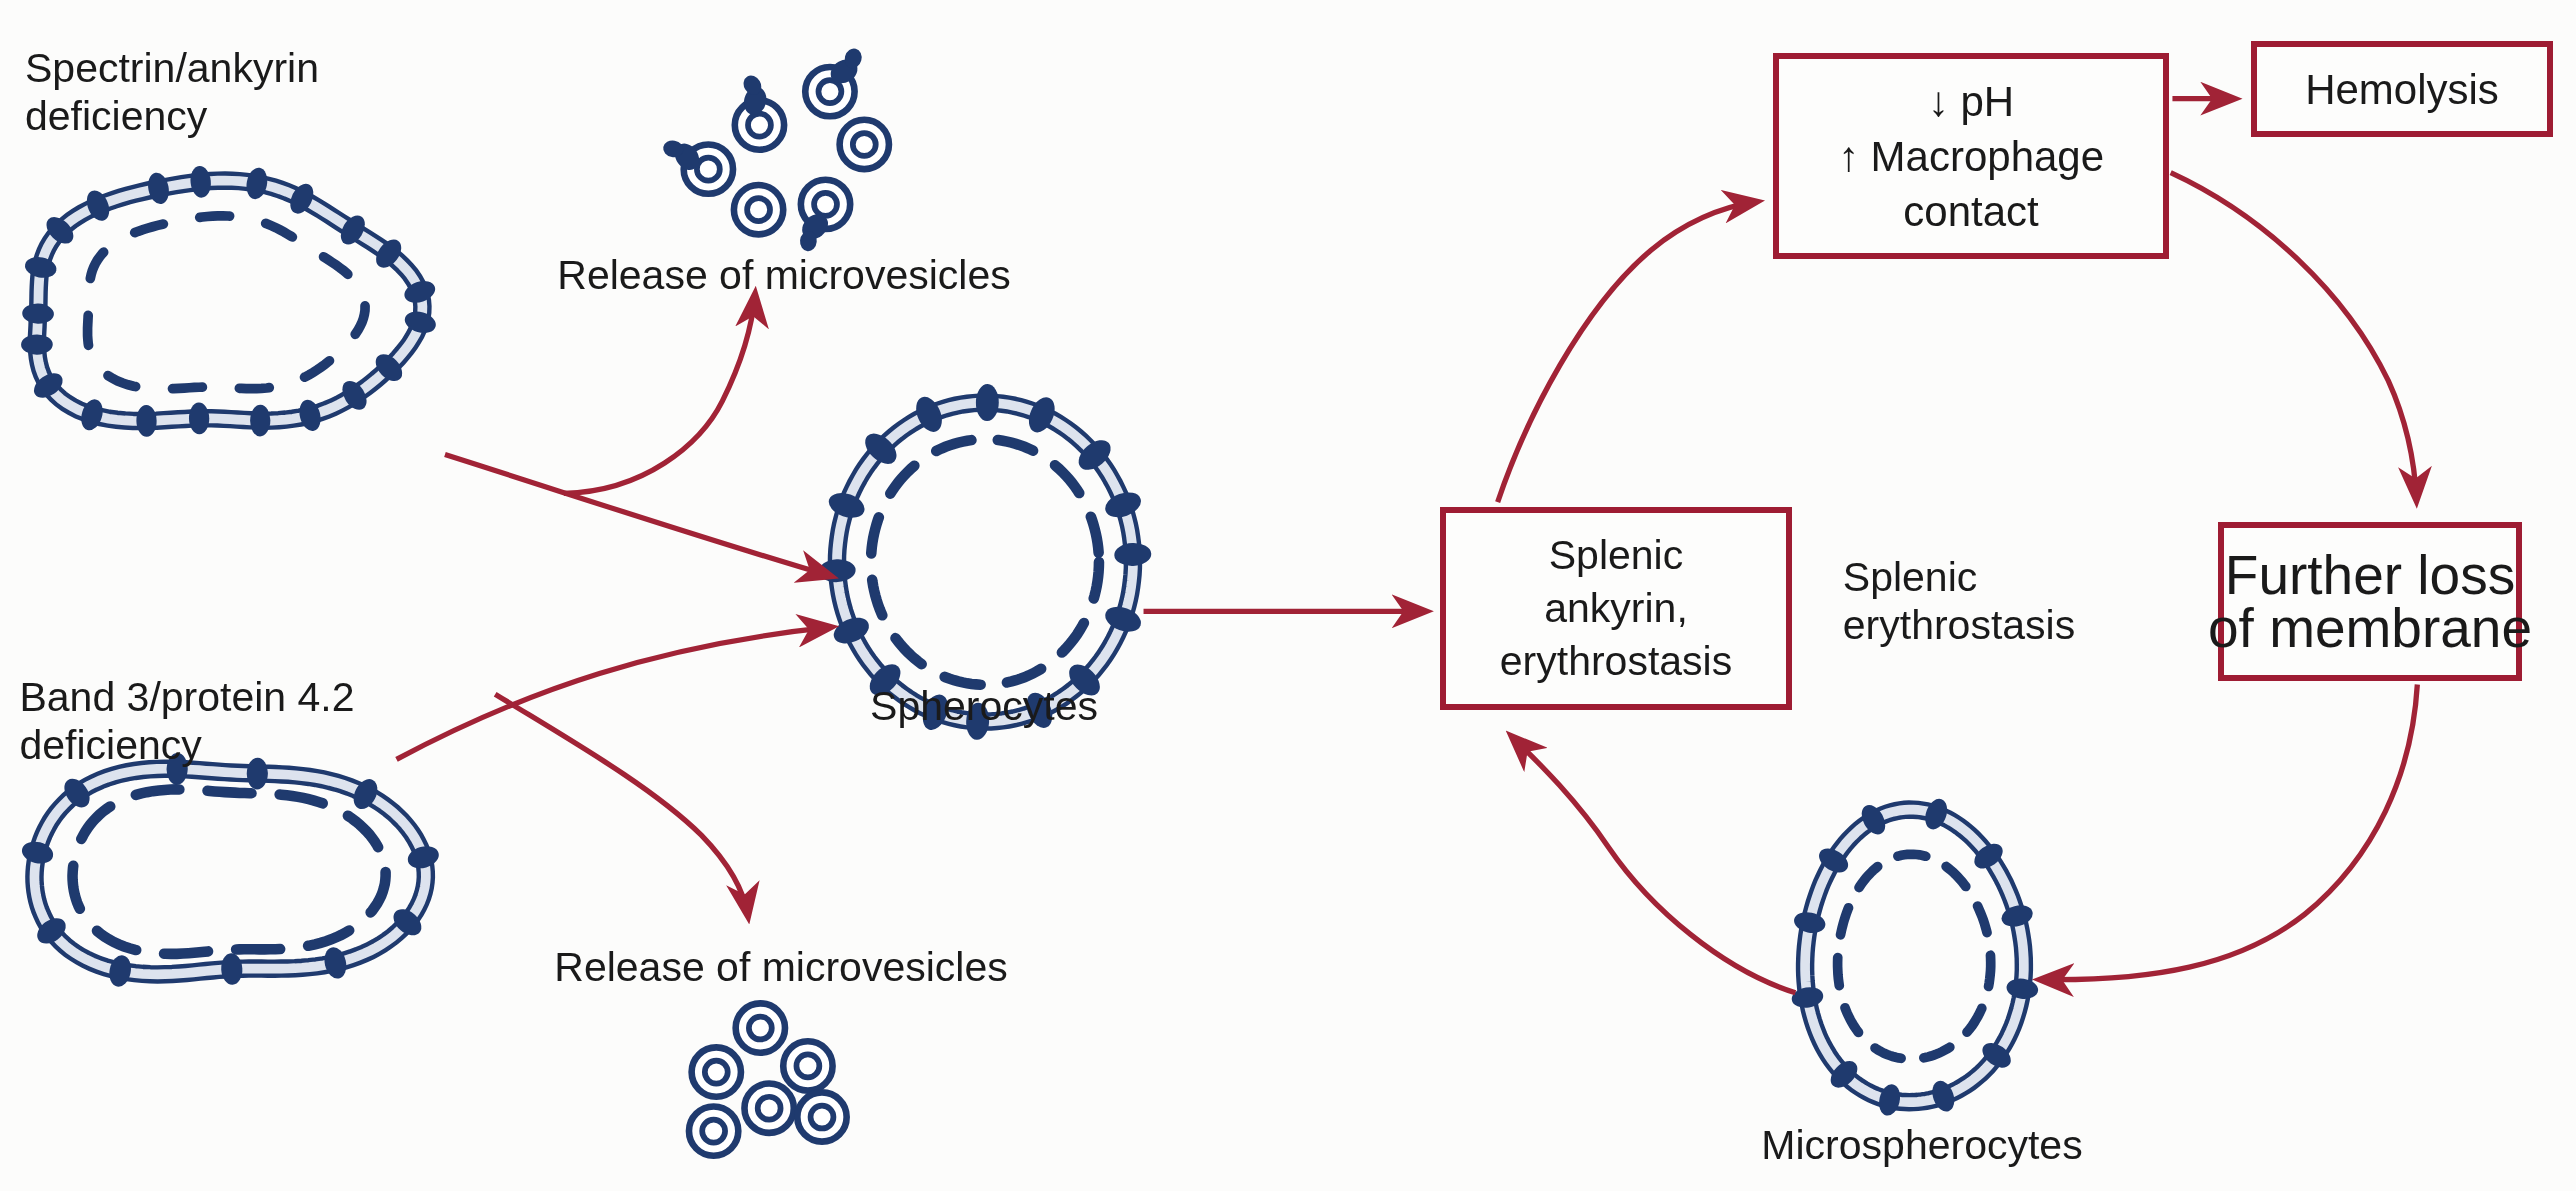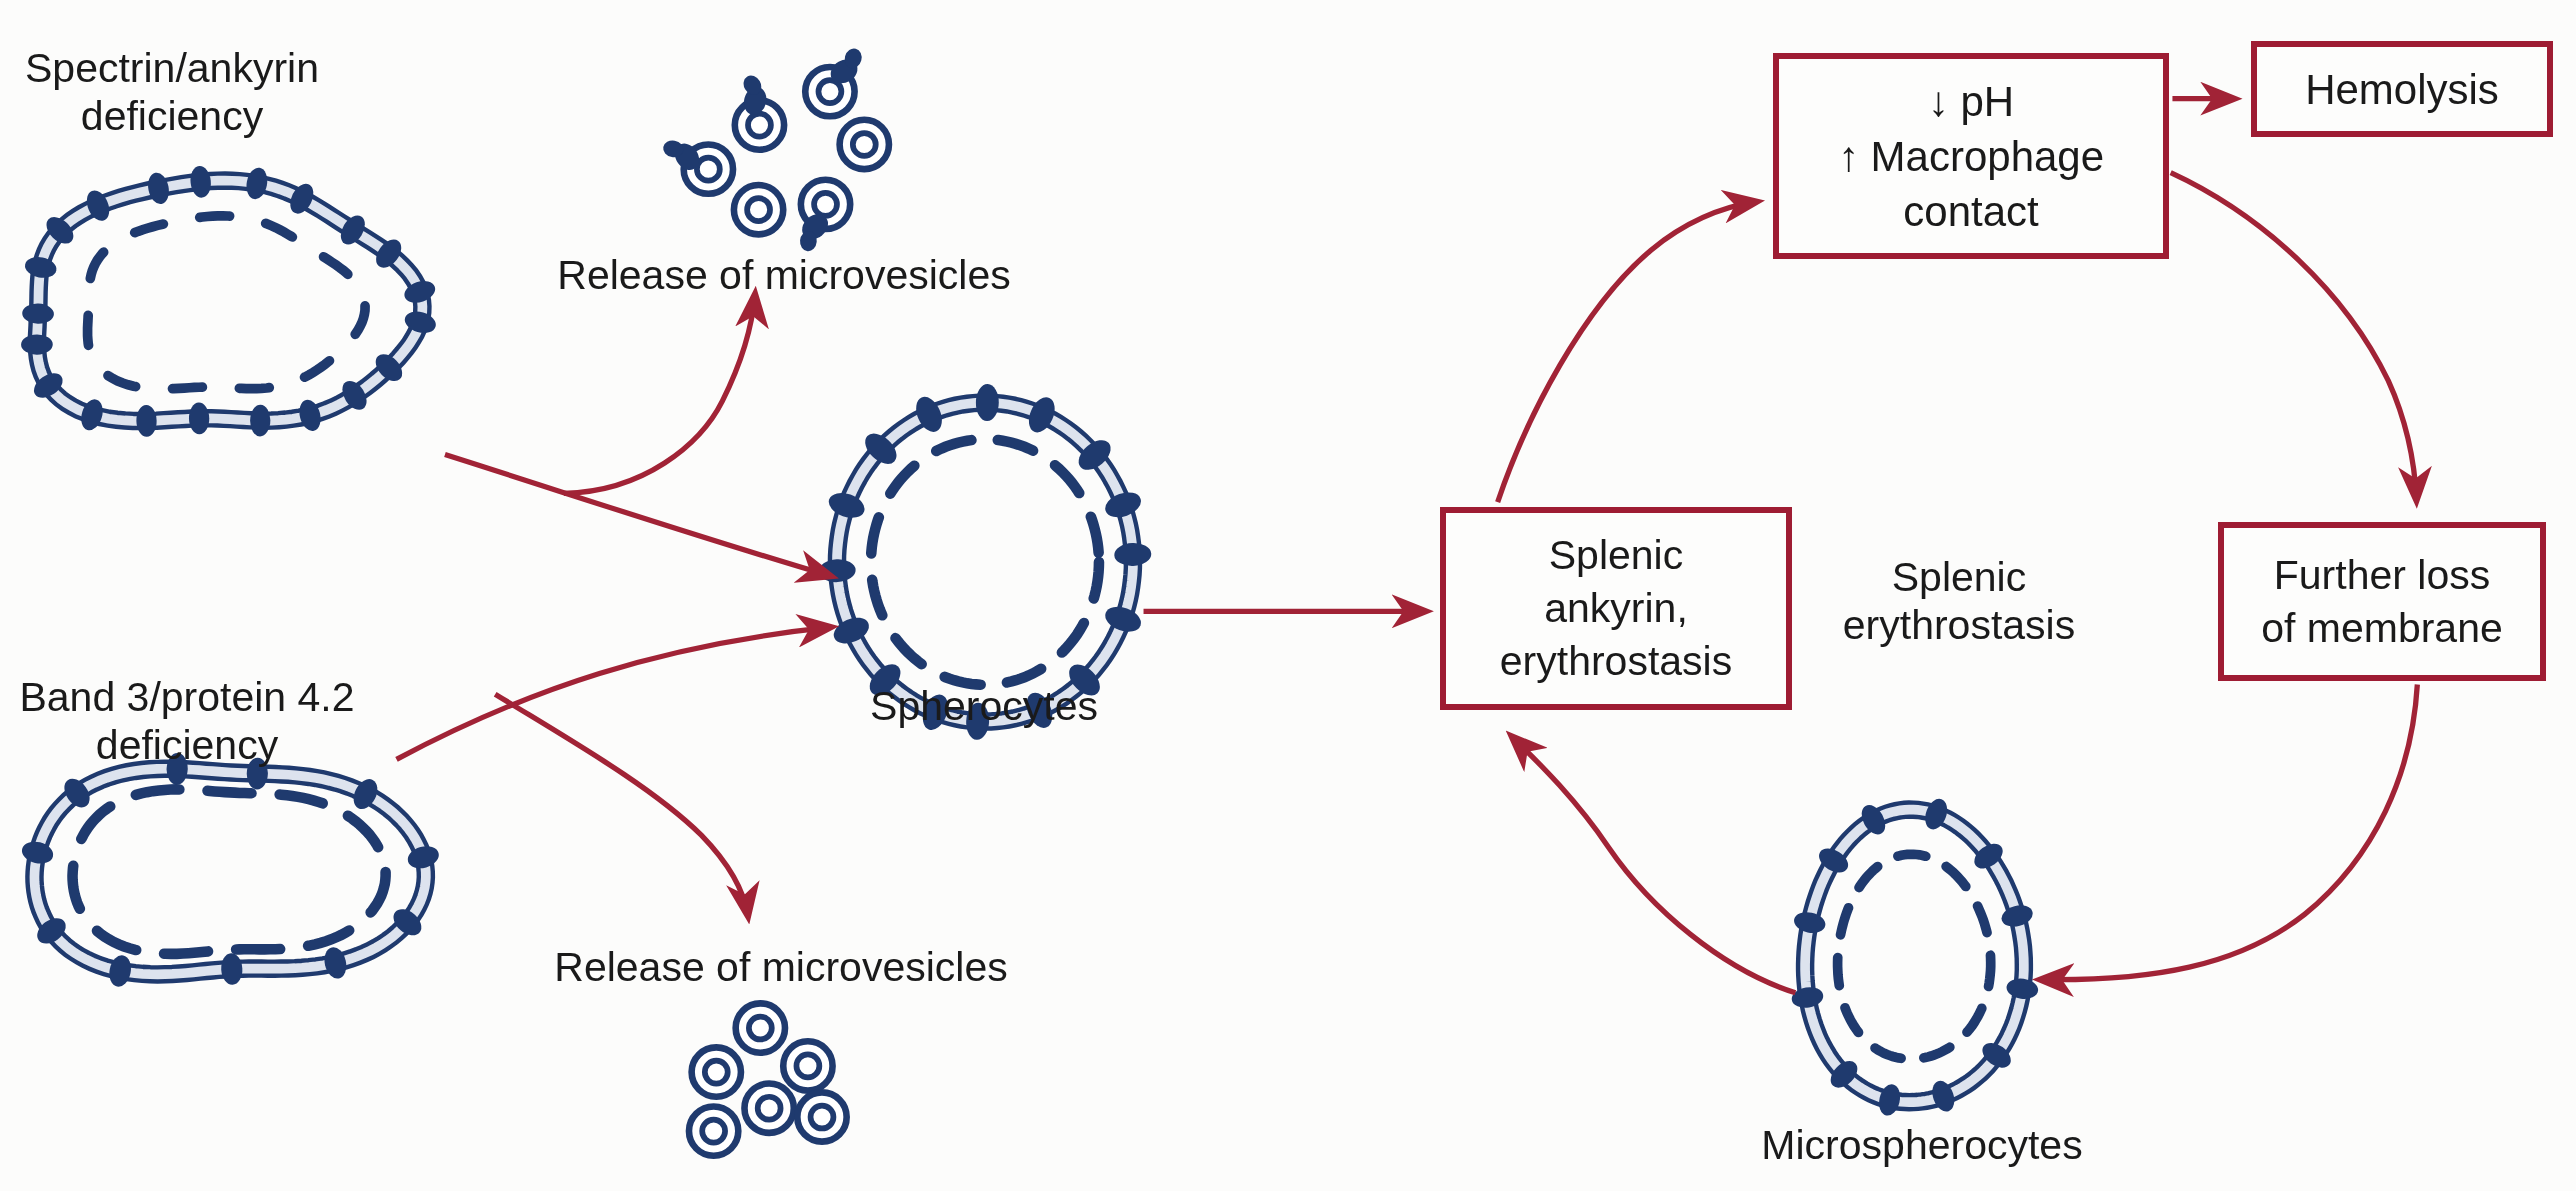--- a/index.html
+++ b/index.html
@@ -4,21 +4,21 @@
 <style>
   html,body{margin:0;padding:0;background:#ffffff;}
   .stage{
     position:relative;width:2576px;height:1191px;overflow:hidden;
     background:#fcfcfb;color:#1a1a1a;
     font-family:"Liberation Sans","DejaVu Sans",sans-serif;
   }
   #art{position:absolute;left:0;top:0;}
   .lbl{
     position:absolute;transform:translate(-50%,-50%);
-    font-size:41px;line-height:48px;text-align:center;white-space:nowrap;
+    font-size:41px;line-height:48px;white-space:nowrap;
   }
   .rbox{
     position:absolute;box-sizing:border-box;
     border:6.2px solid #9e1c33;background:#fdfdfc;
     display:flex;flex-direction:column;align-items:center;justify-content:center;
     text-align:center;font-size:42px;line-height:55px;white-space:nowrap;
   }
 </style>
 </head>
 <body>
@@ -215,19 +215,19 @@
   <div class="rbox" style="left:2251px;top:41px;width:302px;height:96px">
     <div>Hemolysis</div>
   </div>
 
   <div class="rbox" style="left:1440px;top:507px;width:352px;height:203px;font-size:41px;line-height:53px">
     <div>Splenic</div>
     <div>ankyrin,</div>
     <div>erythrostasis</div>
   </div>
 
-  <div class="rbox" style="left:2218px;top:522px;width:328px;height:159px;font-size:41px;line-height:53px">
+  <div class="rbox" style="left:2218px;top:522px;width:304px;height:159px;font-size:55px;line-height:53px">
     <div>Further loss</div>
     <div>of membrane</div>
   </div>
 
 </div>
 
 
 </body></html>

